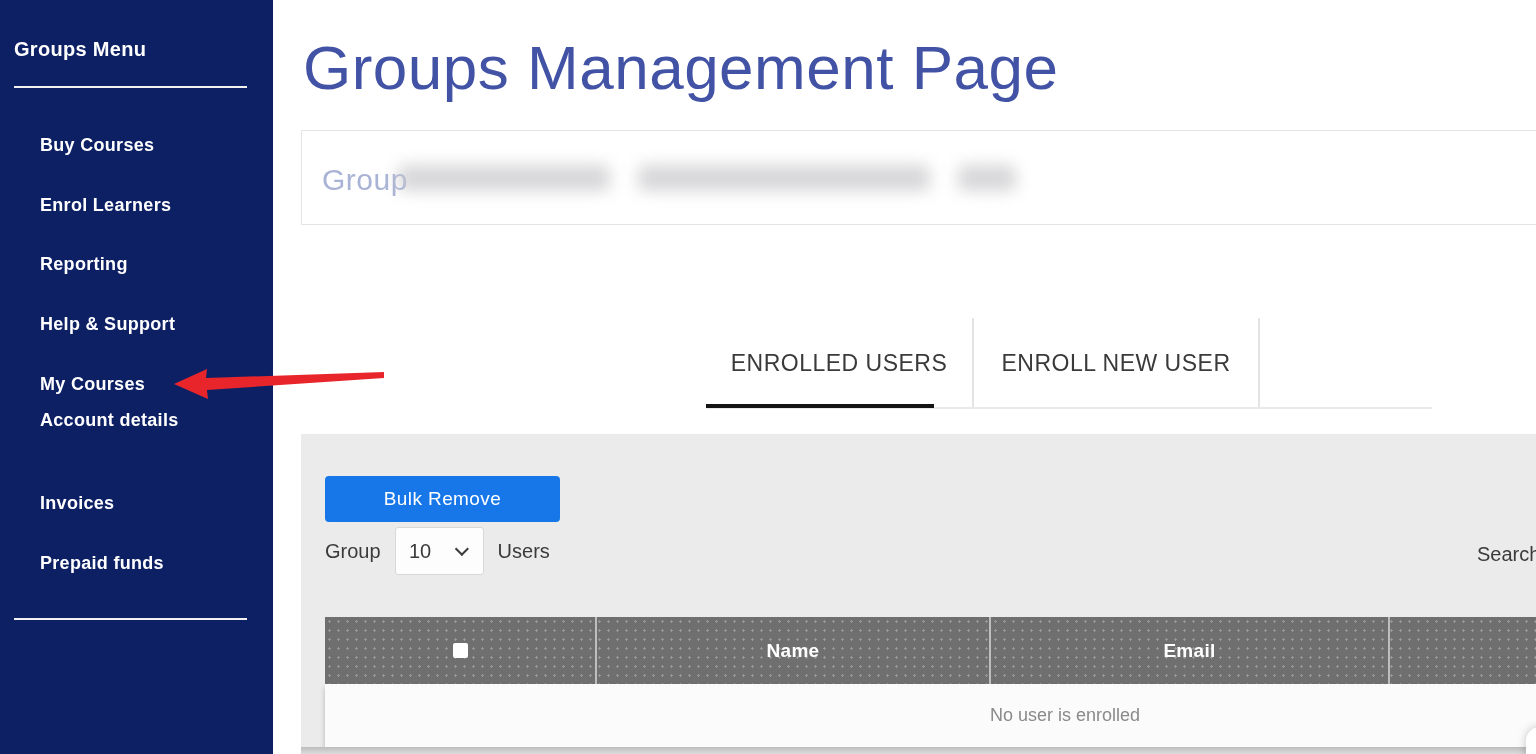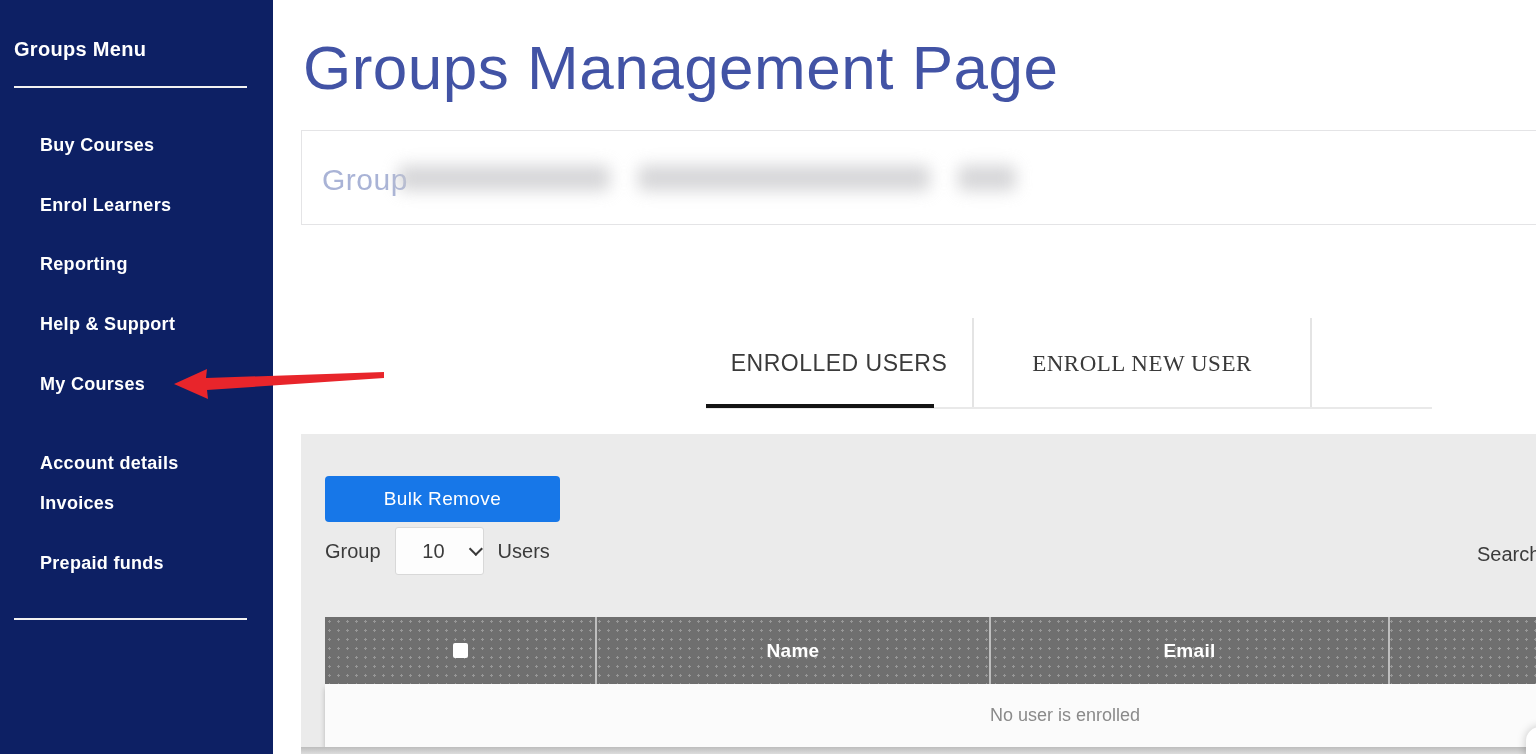--- a/index.html
+++ b/index.html
@@ -60,21 +60,21 @@
 
   
   .tabs { position:absolute; left:706px; top:318px; height:91px; display:flex; }
   .tab {
     display:flex; align-items:center; justify-content:center;
     font-size:23px; color:#3a3a3a; letter-spacing:.5px; cursor:pointer;
     white-space:nowrap;
   }
   .tab-sep { width:2px; background:#e4e4e4; height:91px; }
   .tab-1 { width:266px; }
-  .tab-2 { width:336px;font-family:Liberation Serif, serif; }
+  .tab-2 { width:284px; }
   .tab-3 { width:172px; }
   .tab-baseline {
     position:absolute; left:706px; top:407px; width:726px; height:2px; background:#e9e9e9;
   }
   .tab-underline {
     position:absolute; left:706px; top:404px; width:228px; height:4px; background:#141414;
   }
 
   
   .panel {
@@ -87,21 +87,21 @@
     font-family:"Liberation Sans", sans-serif;
     font-size:19px; letter-spacing:.4px; cursor:pointer;
   }
   .show-row {
     position:absolute; left:24px; top:93px; height:48px;
     display:flex; align-items:center; font-size:20px; color:#3b3b3b;
   }
   .show-select {
     margin:0 14px; width:89px; height:48px; background:#fdfdfd;
     border:1px solid #d8d8d8; border-radius:3px;
-    display:flex; align-items:center; justify-content:flex-end; gap:28px;
+    display:flex; align-items:center; justify-content:center; gap:28px;
     cursor:pointer;
   }
   .show-select .val { font-size:20px; color:#3b3b3b; }
   .chevron {
     width:10px; height:10px; border-left:2px solid #3b3b3b; border-bottom:2px solid #3b3b3b;
     transform:rotate(-45deg) translateY(-3px);
   }
   .search-label {
     position:absolute; left:1176px; top:109px;
     font-size:20px; color:#3b3b3b; white-space:nowrap;
@@ -156,21 +156,21 @@
 
   <div class="sidebar">
     <div class="sidebar-title">Groups Menu</div>
     <div class="sidebar-divider top"></div>
 
     <div class="nav-item" style="top:133px">Buy Courses</div>
     <div class="nav-item" style="top:193px">Enrol Learners</div>
     <div class="nav-item" style="top:252px">Reporting</div>
     <div class="nav-item" style="top:312px">Help &amp; Support</div>
     <div class="nav-item" style="top:372px">My Courses</div>
-    <div class="nav-item" style="top:451px">Account details</div>
+    <div class="nav-item" style="top:408px">Account details</div>
     <div class="nav-item" style="top:491px">Invoices</div>
     <div class="nav-item" style="top:551px">Prepaid funds</div>
 
     <div class="sidebar-divider bottom"></div>
   </div>
 
   <svg class="arrow-svg" width="400" height="420" viewBox="0 0 400 420">
     <polygon points="174,384 207,369 206,378 384,372 384,378 207,390 208,399" fill="#e8252b"></polygon>
   </svg>
 

